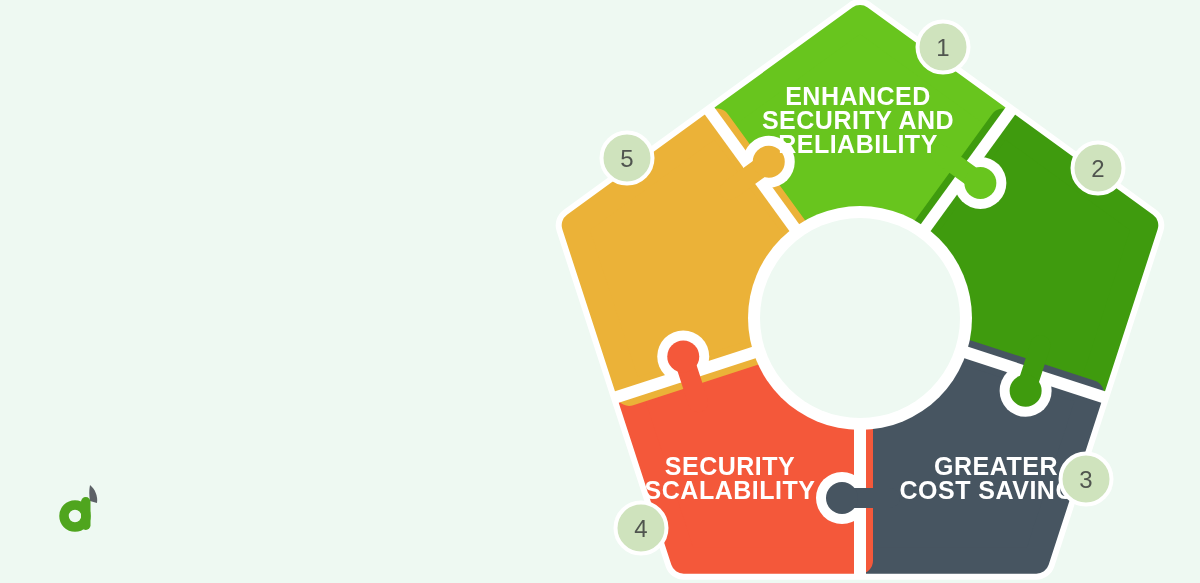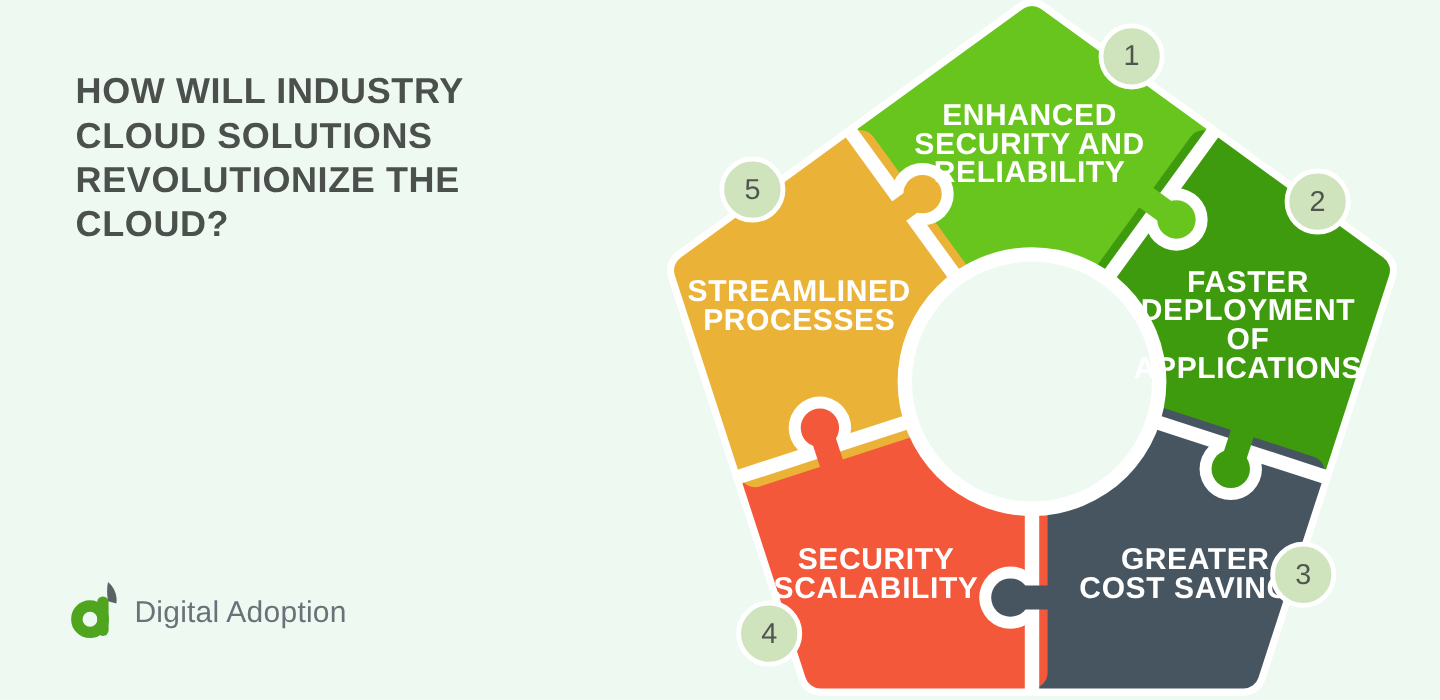--- a/index.html
+++ b/index.html
@@ -45,24 +45,20 @@
     margin-left:9px;
     font-size:25px;color:#6b7178;
     letter-spacing:.2px;
   }
 </style>
 </head>
 <body>
 
 <div class="canvas" style="background: rgb(238, 249, 242);">
 
-  <div class="page-title">HOW WILL INDUSTRY
-CLOUD SOLUTIONS
-REVOLUTIONIZE THE
-CLOUD?</div>
 
   <svg id="puzzle-svg" class="puzzle-svg" width="1200" height="583" viewBox="0 0 1200 583">
       <path d="M860.0,18.0 L1145.3,225.3 L1036.3,560.7 L683.7,560.7 L574.7,225.3 Z" fill="#ffffff" stroke="#ffffff" stroke-width="38" stroke-linejoin="round"></path>
       <path d="M860.0,318.0 L717.3,121.6 L860.0,18.0 L1002.7,121.6 Z" fill="#68c51e" stroke="#68c51e" stroke-width="26" stroke-linejoin="round"></path>
       <path d="M860.0,318.0 L1002.7,121.6 L1145.3,225.3 L1090.8,393.0 Z" fill="#3f9b0e" stroke="#3f9b0e" stroke-width="26" stroke-linejoin="round"></path>
       <path d="M860.0,318.0 L1090.8,393.0 L1036.3,560.7 L860.0,560.7 Z" fill="#475561" stroke="#475561" stroke-width="26" stroke-linejoin="round"></path>
       <path d="M860.0,318.0 L860.0,560.7 L683.7,560.7 L629.2,393.0 Z" fill="#f4583a" stroke="#f4583a" stroke-width="26" stroke-linejoin="round"></path>
       <path d="M860.0,318.0 L629.2,393.0 L574.7,225.3 L717.3,121.6 Z" fill="#ebb238" stroke="#ebb238" stroke-width="26" stroke-linejoin="round"></path>
       <line x1="809.4504683028473" y1="248.42453848375453" x2="708.351404908542" y2="109.27361545126357" stroke="#ffffff" stroke-width="12"></line>
       <line x1="910.5495316971527" y1="248.42453848375453" x2="1011.6485950914581" y2="109.27361545126357" stroke="#ffffff" stroke-width="12"></line>
@@ -84,39 +80,32 @@
       <line x1="890" y1="498" x2="842" y2="498" stroke="#475561" stroke-width="20" stroke-linecap="round"></line>
       <circle cx="842" cy="498" r="16" fill="#475561"></circle>
       <circle cx="683.2475211681233" cy="356.5040416941778" r="26" fill="#ffffff"></circle>
       <line x1="698.0803368981208" y1="402.15475447634515" x2="683.2475211681233" y2="356.5040416941778" stroke="#f4583a" stroke-width="20" stroke-linecap="round"></line>
       <circle cx="683.2475211681233" cy="356.5040416941778" r="16" fill="#f4583a"></circle>
     </svg>
 
   <div class="piece-label" id="label-0" style="left: 858px; top: 120px;">ENHANCED
 SECURITY AND
 RELIABILITY</div>
-  <div class="piece-label" id="label-1" style="left: 1040px; top: 271px;">FASTER
-DEPLOYMENT
-OF
-APPLICATIONS</div>
   <div class="piece-label" id="label-2" style="left: 996px; top: 478px;">GREATER
 COST SAVINGS</div>
   <div class="piece-label" id="label-3" style="left: 730px; top: 478px;">SECURITY
 SCALABILITY</div>
-  <div class="piece-label" id="label-4" style="left: 666px; top: 255px;">STREAMLINED
-PROCESSES</div>
 
   <div class="badge" id="badge-0" style="left: 943px; top: 47px; background: rgb(207, 227, 189); color: rgb(80, 85, 79);">1</div>
   <div class="badge" id="badge-1" style="left: 1098px; top: 168px; background: rgb(207, 227, 189); color: rgb(80, 85, 79);">2</div>
   <div class="badge" id="badge-2" style="left: 1086px; top: 479px; background: rgb(207, 227, 189); color: rgb(80, 85, 79);">3</div>
   <div class="badge" id="badge-3" style="left: 641px; top: 528px; background: rgb(207, 227, 189); color: rgb(80, 85, 79);">4</div>
   <div class="badge" id="badge-4" style="left: 627px; top: 158px; background: rgb(207, 227, 189); color: rgb(80, 85, 79);">5</div>
 
   <div class="brand">
     <svg width="46" height="52" viewBox="0 0 46 52">
       <path id="logo-leaf" d="M33,1 C38,5 41,12 40,19 L33,17 C32,11 32,6 33,1 Z" fill="#5c6166"></path>
       <circle id="logo-ring" cx="18" cy="32" r="11" fill="none" stroke-width="9.5" stroke="#4fa51e"></circle>
       <rect id="logo-stem" x="24" y="13" width="9.5" height="33" rx="4.7" fill="#4fa51e"></rect>
     </svg>
-    <span class="brand-name">Digital Adoption</span>
   </div>
 
 </div>
 
 </body></html>

